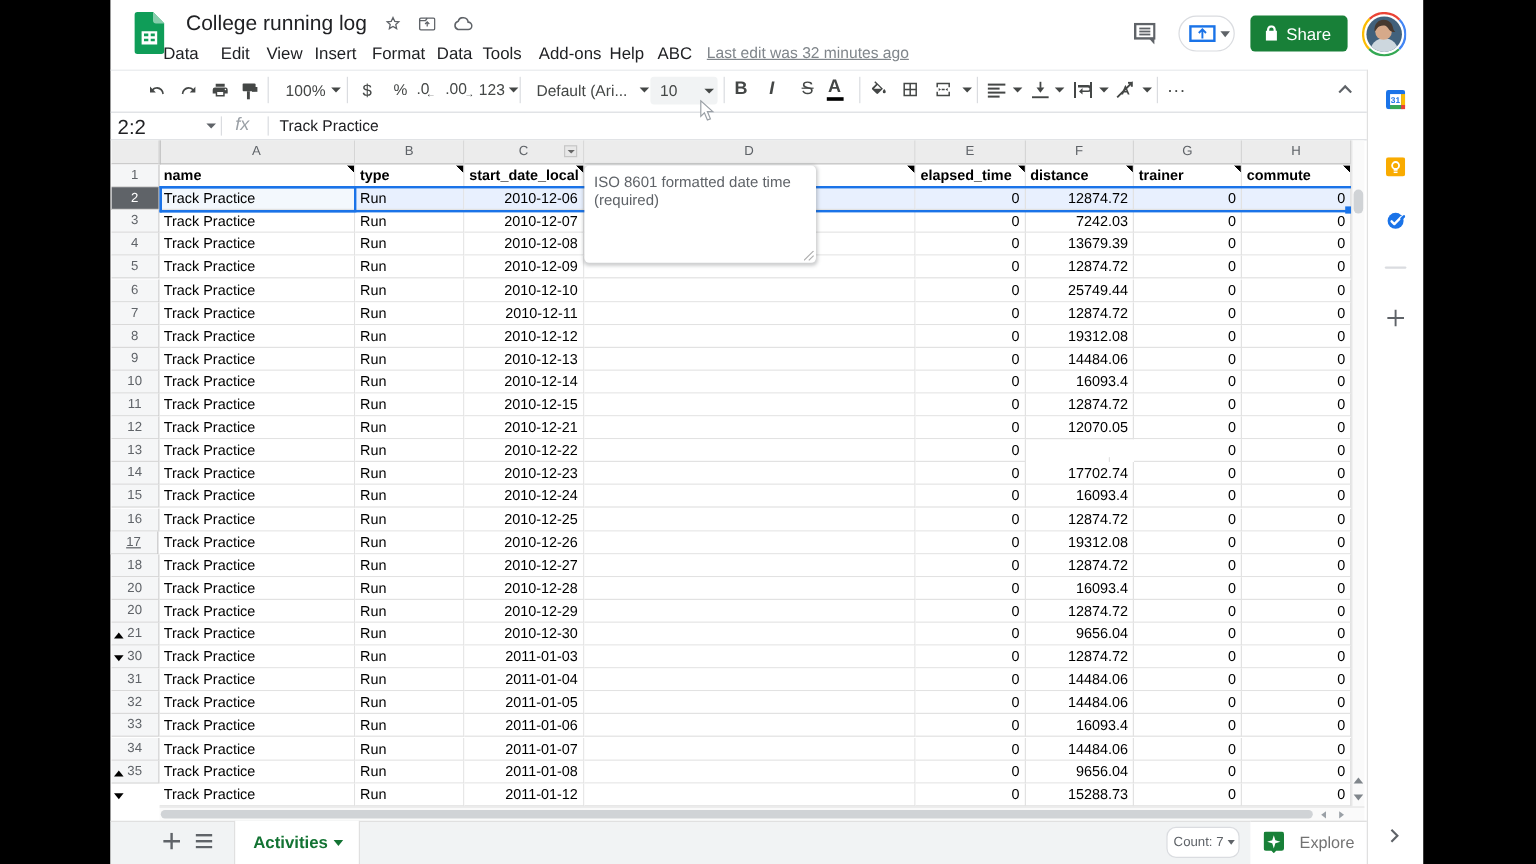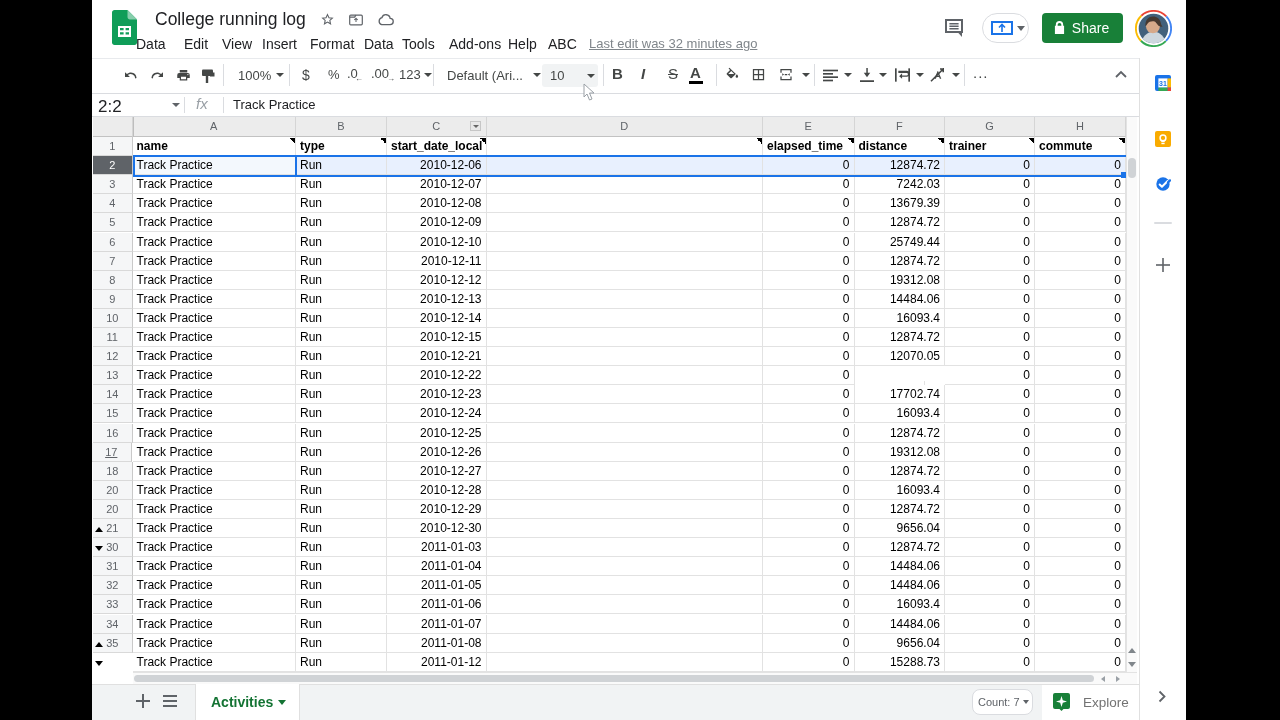--- a/index.html
+++ b/index.html
@@ -441,20 +441,24 @@
 <div class="c " style="left:204px;top:652.7px;width:91px;height:19.1px">Run</div>
 <div class="c r" style="left:295px;top:652.7px;width:99.5px;height:19.1px">2011-01-12</div>
 <div class="c " style="left:394.5px;top:652.7px;width:276.5px;height:19.1px"></div>
 <div class="c r" style="left:671px;top:652.7px;width:91.5px;height:19.1px">0</div>
 <div class="c r" style="left:762.5px;top:652.7px;width:90.5px;height:19.1px">15288.73</div>
 <div class="c r" style="left:853px;top:652.7px;width:90px;height:19.1px">0</div>
 <div class="c r" style="left:943px;top:652.7px;width:91px;height:19.1px">0</div>
 <div class="abs" style="left:40.5px;top:155.1px;width:993.5px;height:22.1px;border-top:2px solid #1a73e8;border-bottom:2px solid #1a73e8;border-left:2px solid #1a73e8;pointer-events:none"></div>
 <div class="abs" style="left:40.5px;top:155.1px;width:164.5px;height:22.1px;border:2px solid #1a73e8;pointer-events:none"></div>
 <div class="abs" style="left:1029.0px;top:172.2px;width:6px;height:6px;background:#1a73e8"></div>
+<div class="abs" style="left:395px;top:138px;width:193px;height:81px;background:#fff;border-radius:4px;box-shadow:0 1px 3px 1px rgba(60,64,67,.25);z-index:30;padding:7px 8px;font-size:12.5px;line-height:14.5px;color:#5f6368">ISO 8601 formatted date time<br>(required)
+<svg style="position:absolute;right:1px;bottom:1px" width="9" height="9" viewBox="0 0 9 9">
+        <path d="M8 0L0 8M8 4L4 8" stroke="#b0b0b0" stroke-width="1"></path>
+      </svg></div>
 <div class="abs" style="left:1034px;top:117px;width:11px;height:555px;background:#fafafa;border-left:1px solid #e3e3e3"></div>
 <div class="abs" style="left:1036px;top:158px;width:8px;height:20px;background:#d0d3d6;border-radius:4px"></div>
 <div class="abs" style="left:1036px;top:648px;width:0;height:0;border-left:4px solid transparent;border-right:4px solid transparent;border-bottom:5px solid #80868b"></div>
 <div class="abs" style="left:1036px;top:662px;width:0;height:0;border-left:4px solid transparent;border-right:4px solid transparent;border-top:5px solid #80868b"></div>
 <div class="abs" style="left:40.5px;top:672px;width:1004.5px;height:12px;background:#fafafa;border-top:1px solid #e3e3e3"></div>
 <div class="abs" style="left:42px;top:674.5px;width:960px;height:7px;background:#d0d3d6;border-radius:3.5px"></div>
 <div class="abs" style="left:1009px;top:675px;width:0;height:0;border-top:3.5px solid transparent;border-bottom:3.5px solid transparent;border-right:4.5px solid #9aa0a6;margin-top:1px"></div>
 <div class="abs" style="left:1024px;top:675px;width:0;height:0;border-top:3.5px solid transparent;border-bottom:3.5px solid transparent;border-left:4.5px solid #9aa0a6;margin-top:1px"></div>
 <div class="abs" style="left:0;top:684px;width:1047px;height:36px;background:#f1f3f4;border-top:1px solid #e0e0e0"></div>
 <svg class="abs" style="left:44px;top:694px" width="14" height="14" viewBox="0 0 14 14" fill="#5f6368">

